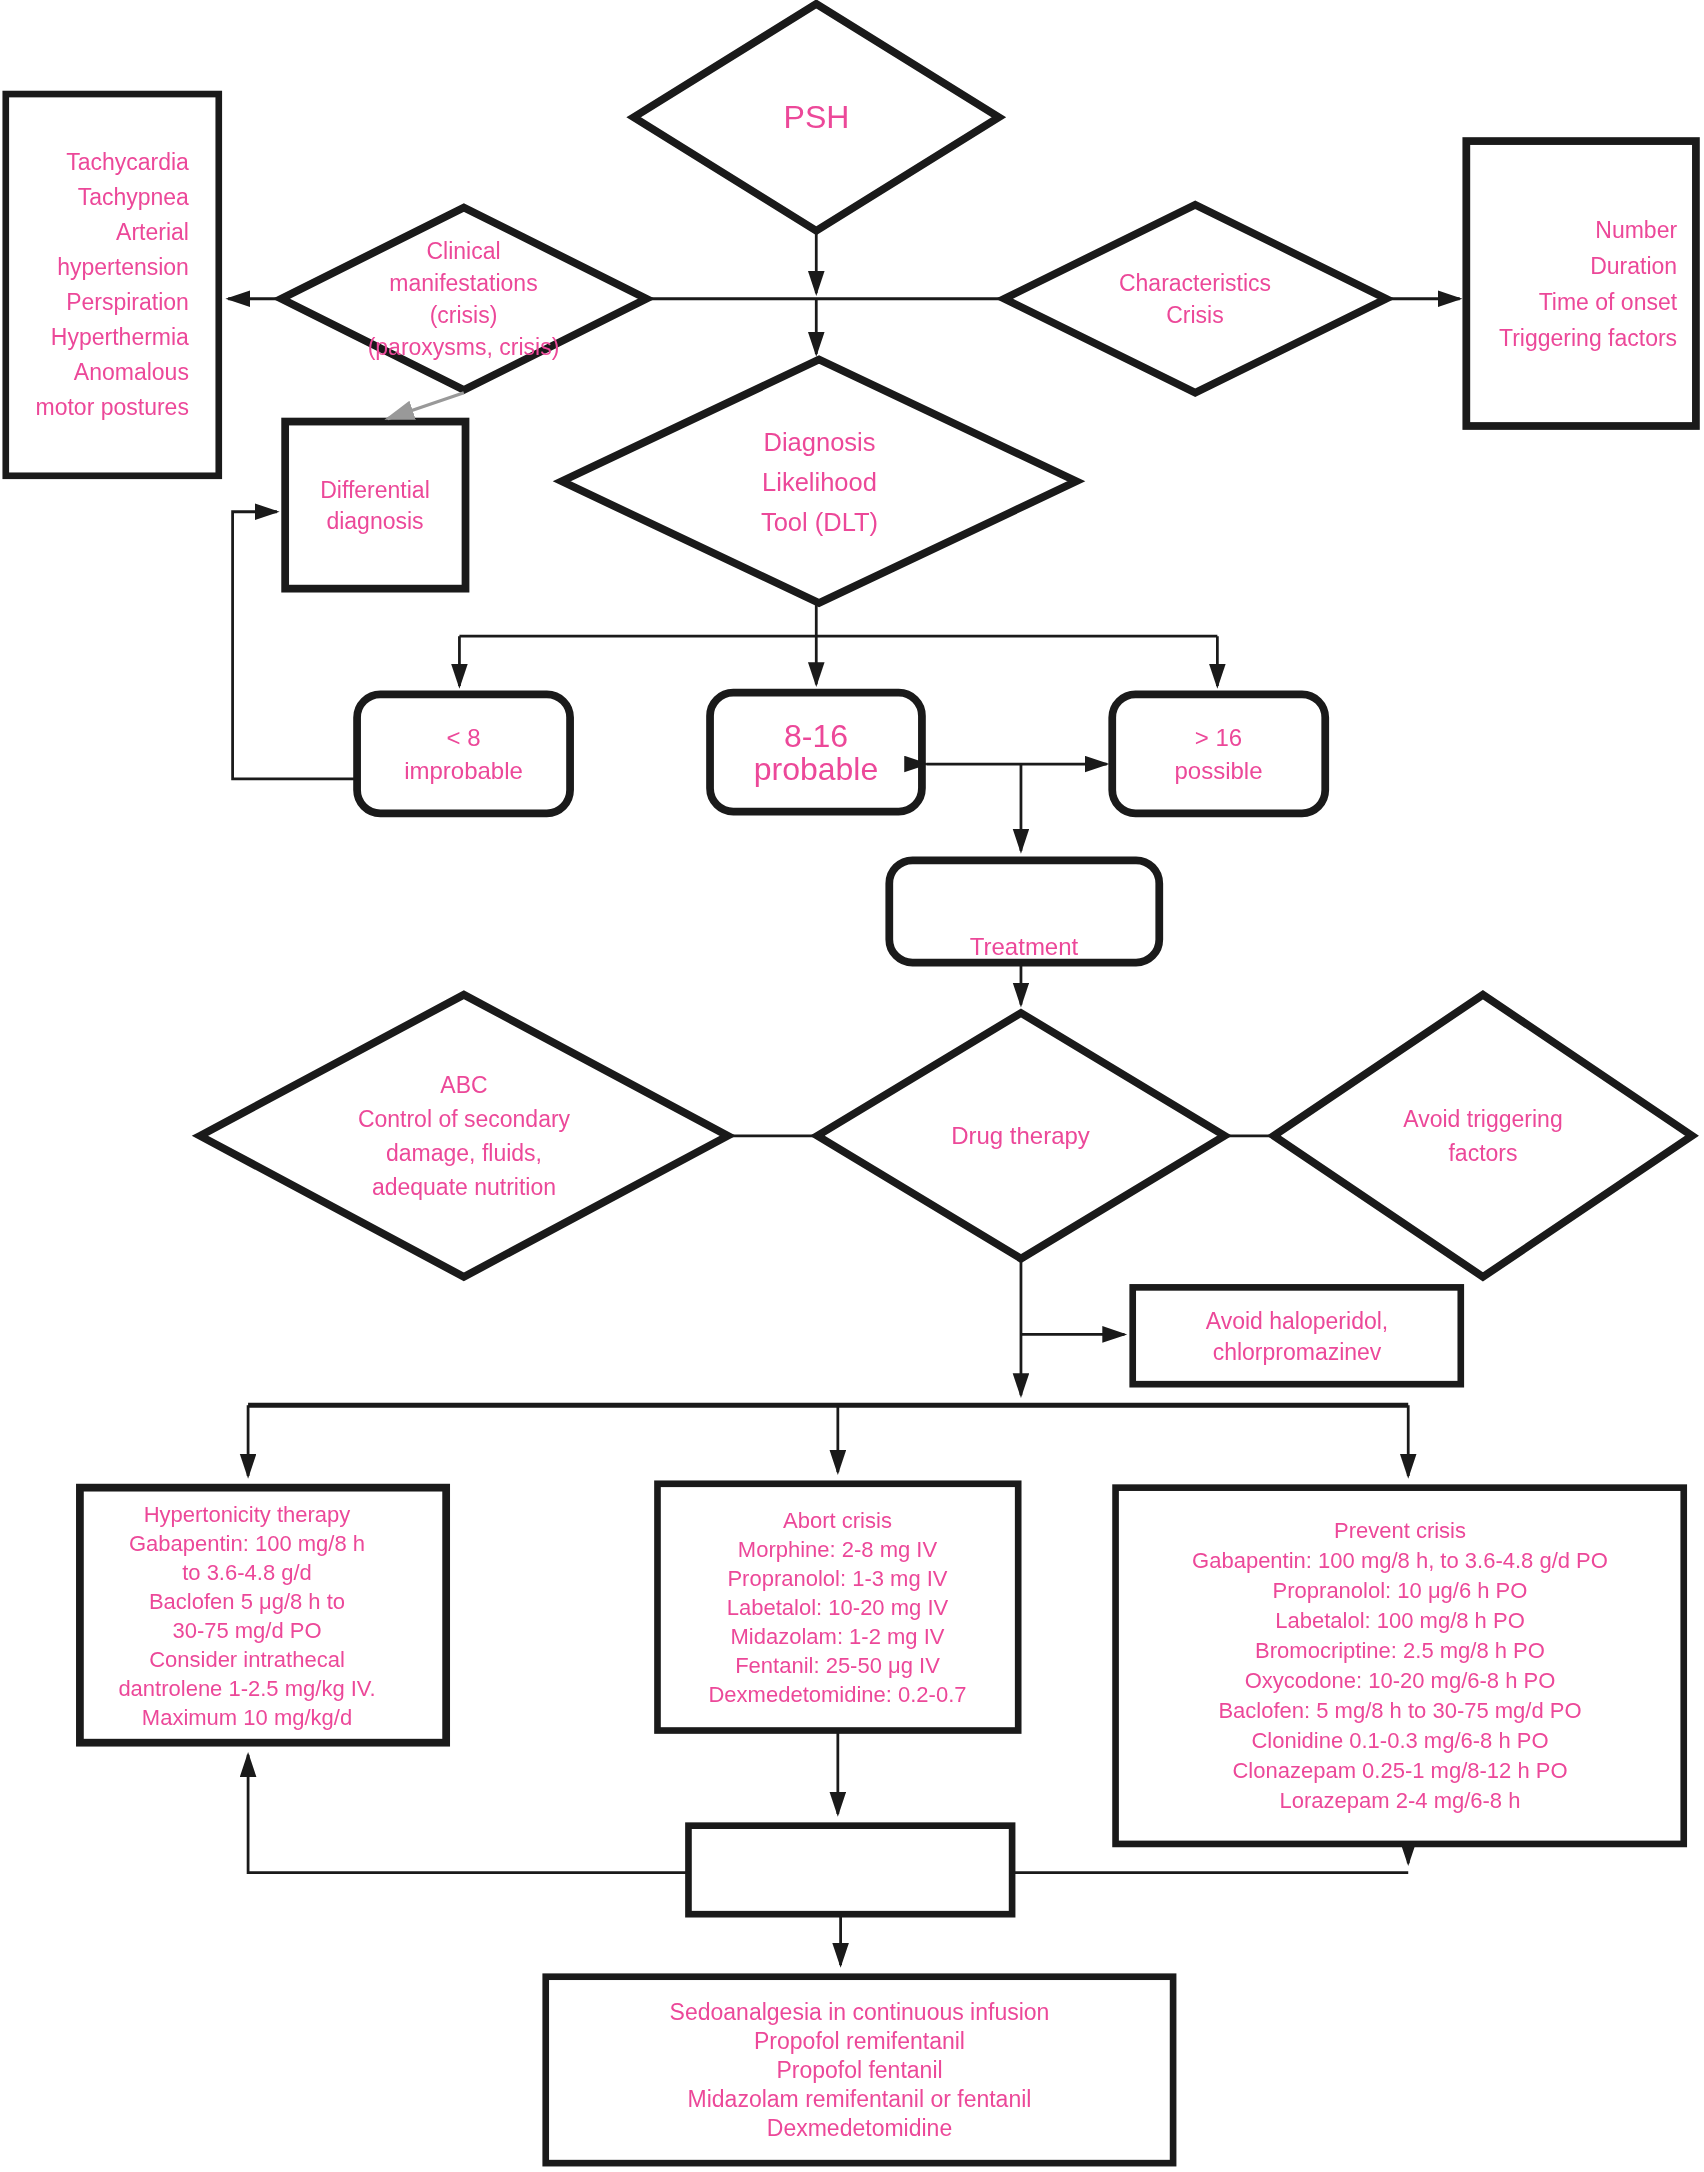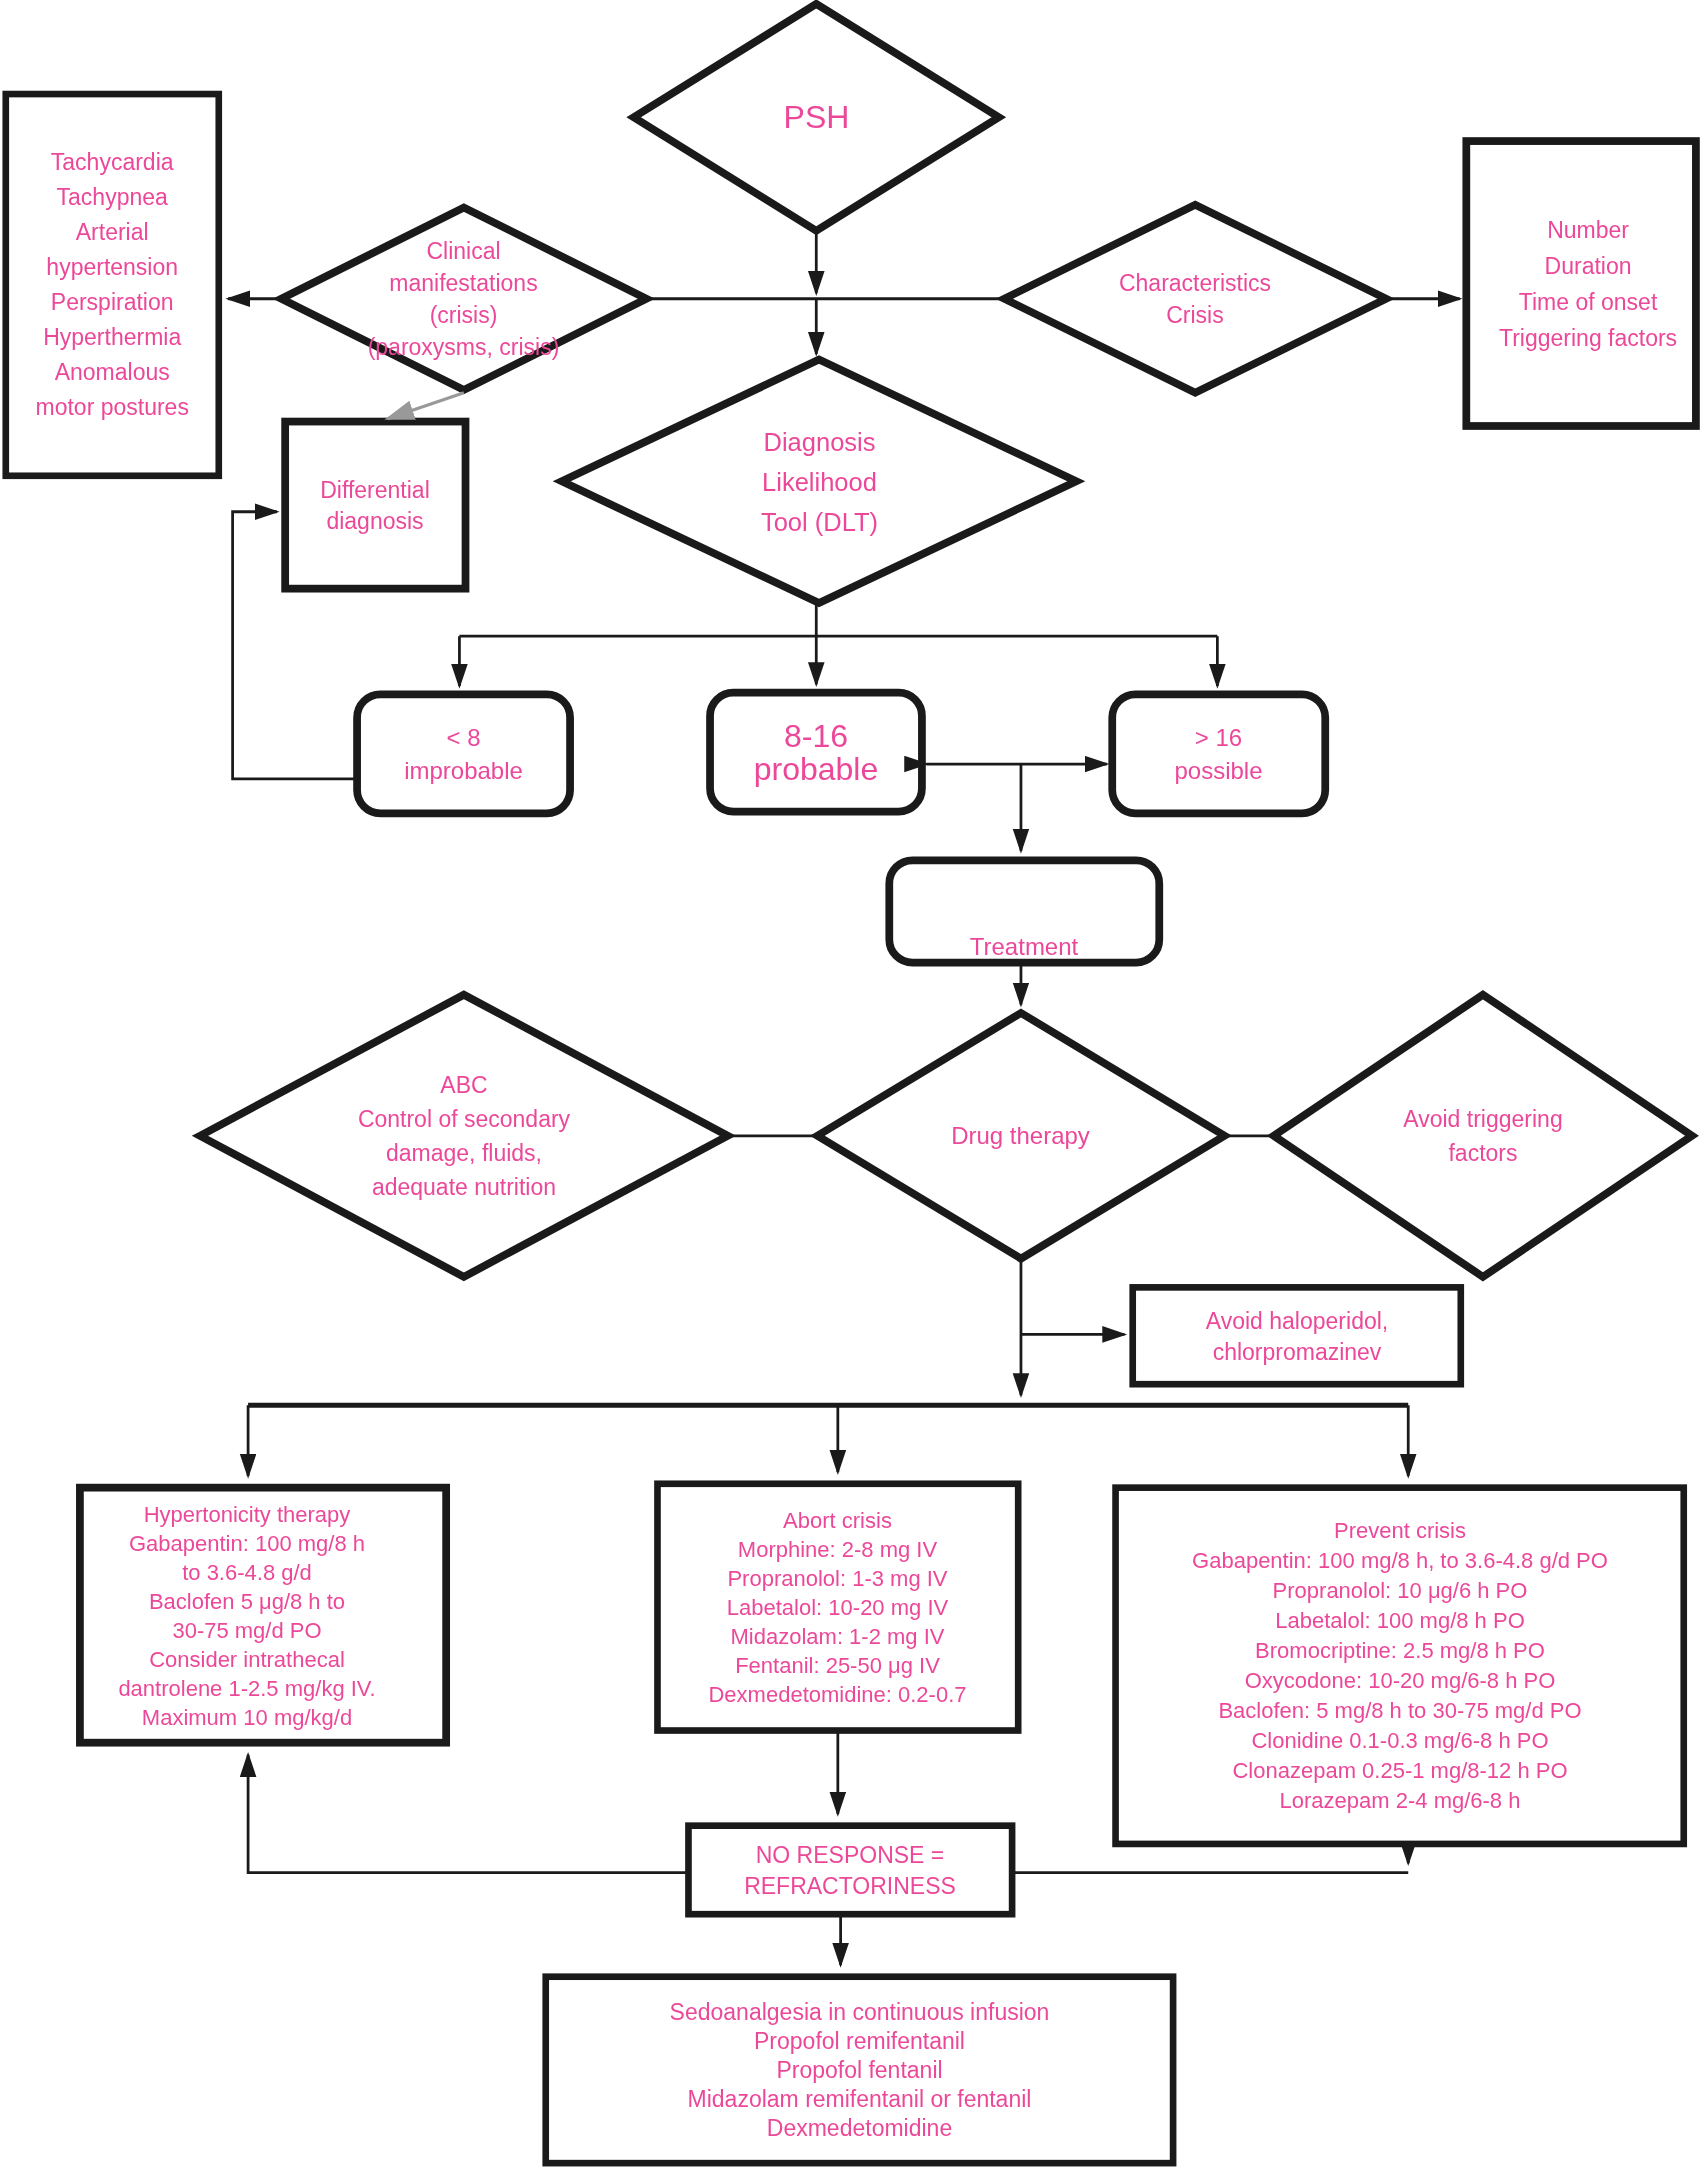--- a/index.html
+++ b/index.html
@@ -18,21 +18,21 @@
     display:flex;
     align-items:center;
     justify-content:center;
     text-align:center;
     white-space:pre-line;
     color:#ec4899;
     z-index:2;
   }
   .label.left{
     justify-content:flex-start;
-    text-align:center;
+    text-align:right;
   }
 </style>
 </head>
 <body>
 
 <div id="canvas">
 
   <svg id="wires" width="1705" height="2172" viewBox="0 0 3081 3926">
     <defs>
       <marker id="ah" markerWidth="9.5" markerHeight="7" refX="8" refY="3" orient="auto" markerUnits="strokeWidth">
@@ -179,22 +179,20 @@
 Gabapentin: 100 mg/8 h, to 3.6-4.8 g/d PO
 Propranolol: 10 μg/6 h PO
 Labetalol: 100 mg/8 h PO
 Bromocriptine: 2.5 mg/8 h PO
 Oxycodone: 10-20 mg/6-8 h PO
 Baclofen: 5 mg/8 h to 30-75 mg/d PO
 Clonidine 0.1-0.3 mg/6-8 h PO
 Clonazepam 0.25-1 mg/8-12 h PO
 Lorazepam 2-4 mg/6-8 h</div>
 
-  <div class="label" style="left:688px;top:1826px;width:324px;height:89px;font-size:23px;line-height:31px;">NO RESPONSE =
-REFRACTORINESS</div>
 
   <div class="label" style="left:546px;top:1977px;width:627px;height:186px;font-size:23px;line-height:29px;">Sedoanalgesia in continuous infusion
 Propofol remifentanil
 Propofol fentanil
 Midazolam remifentanil or fentanil
 Dexmedetomidine</div>
 
 </div>
 
 

